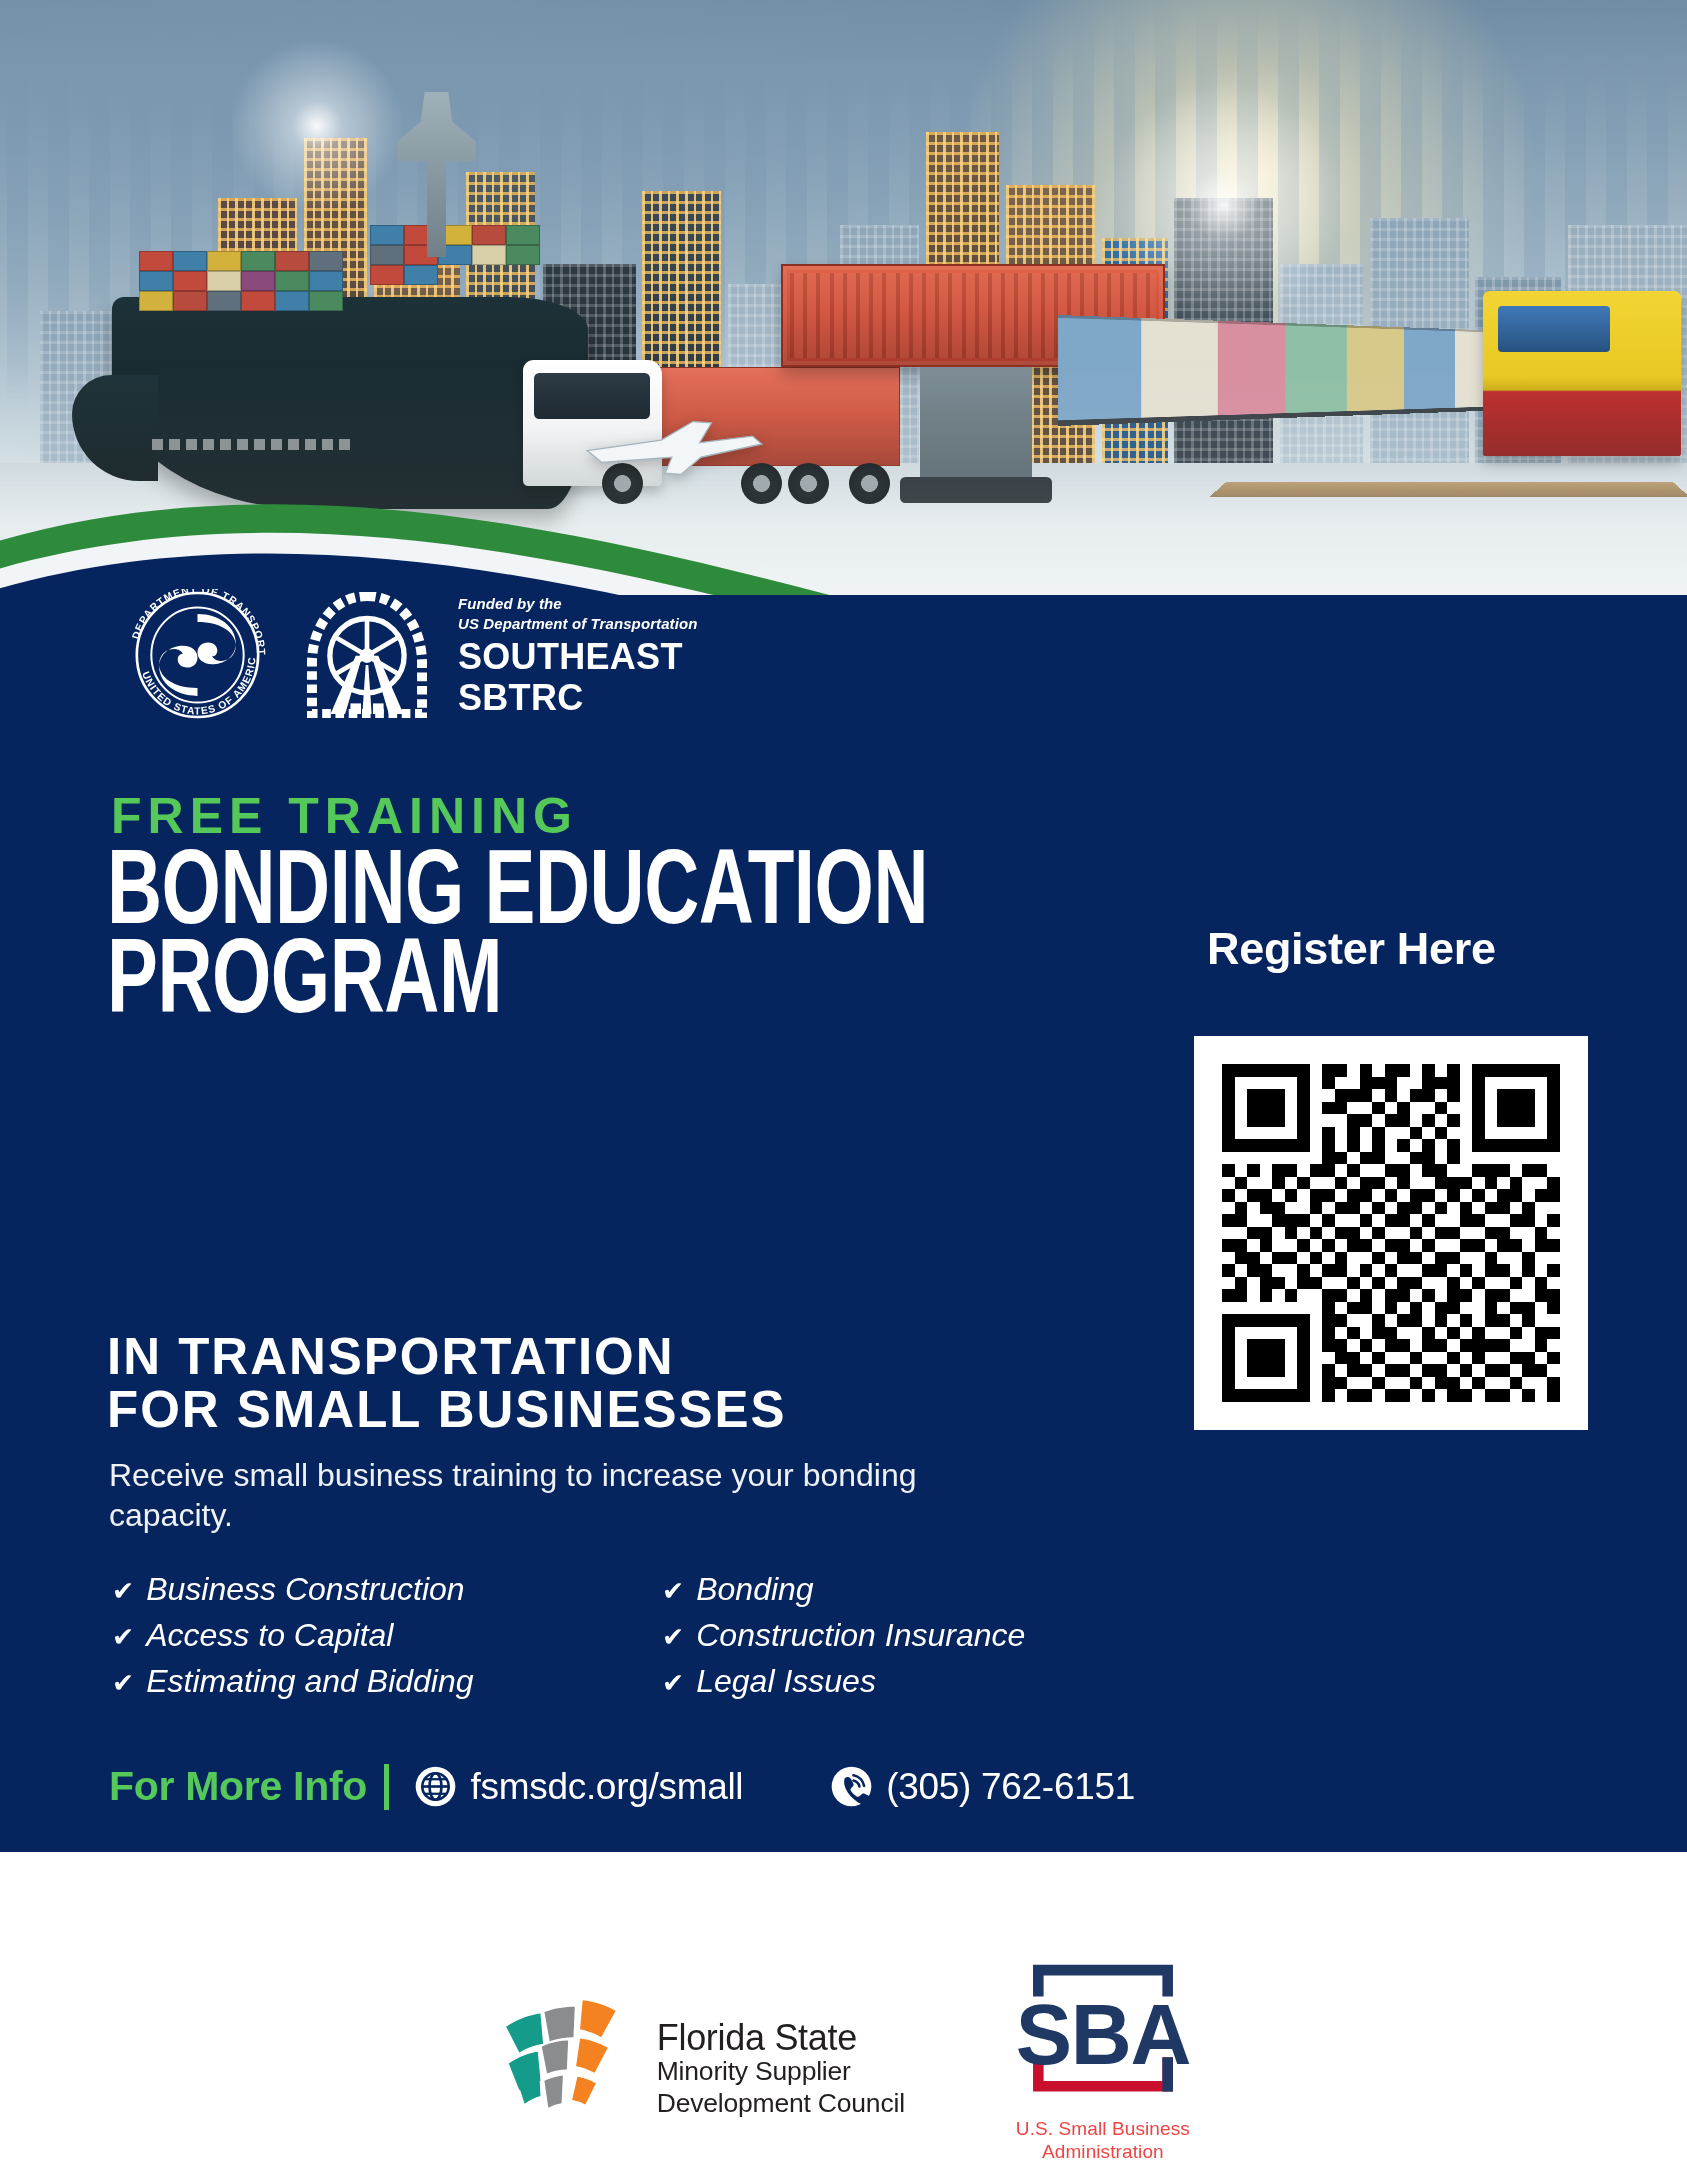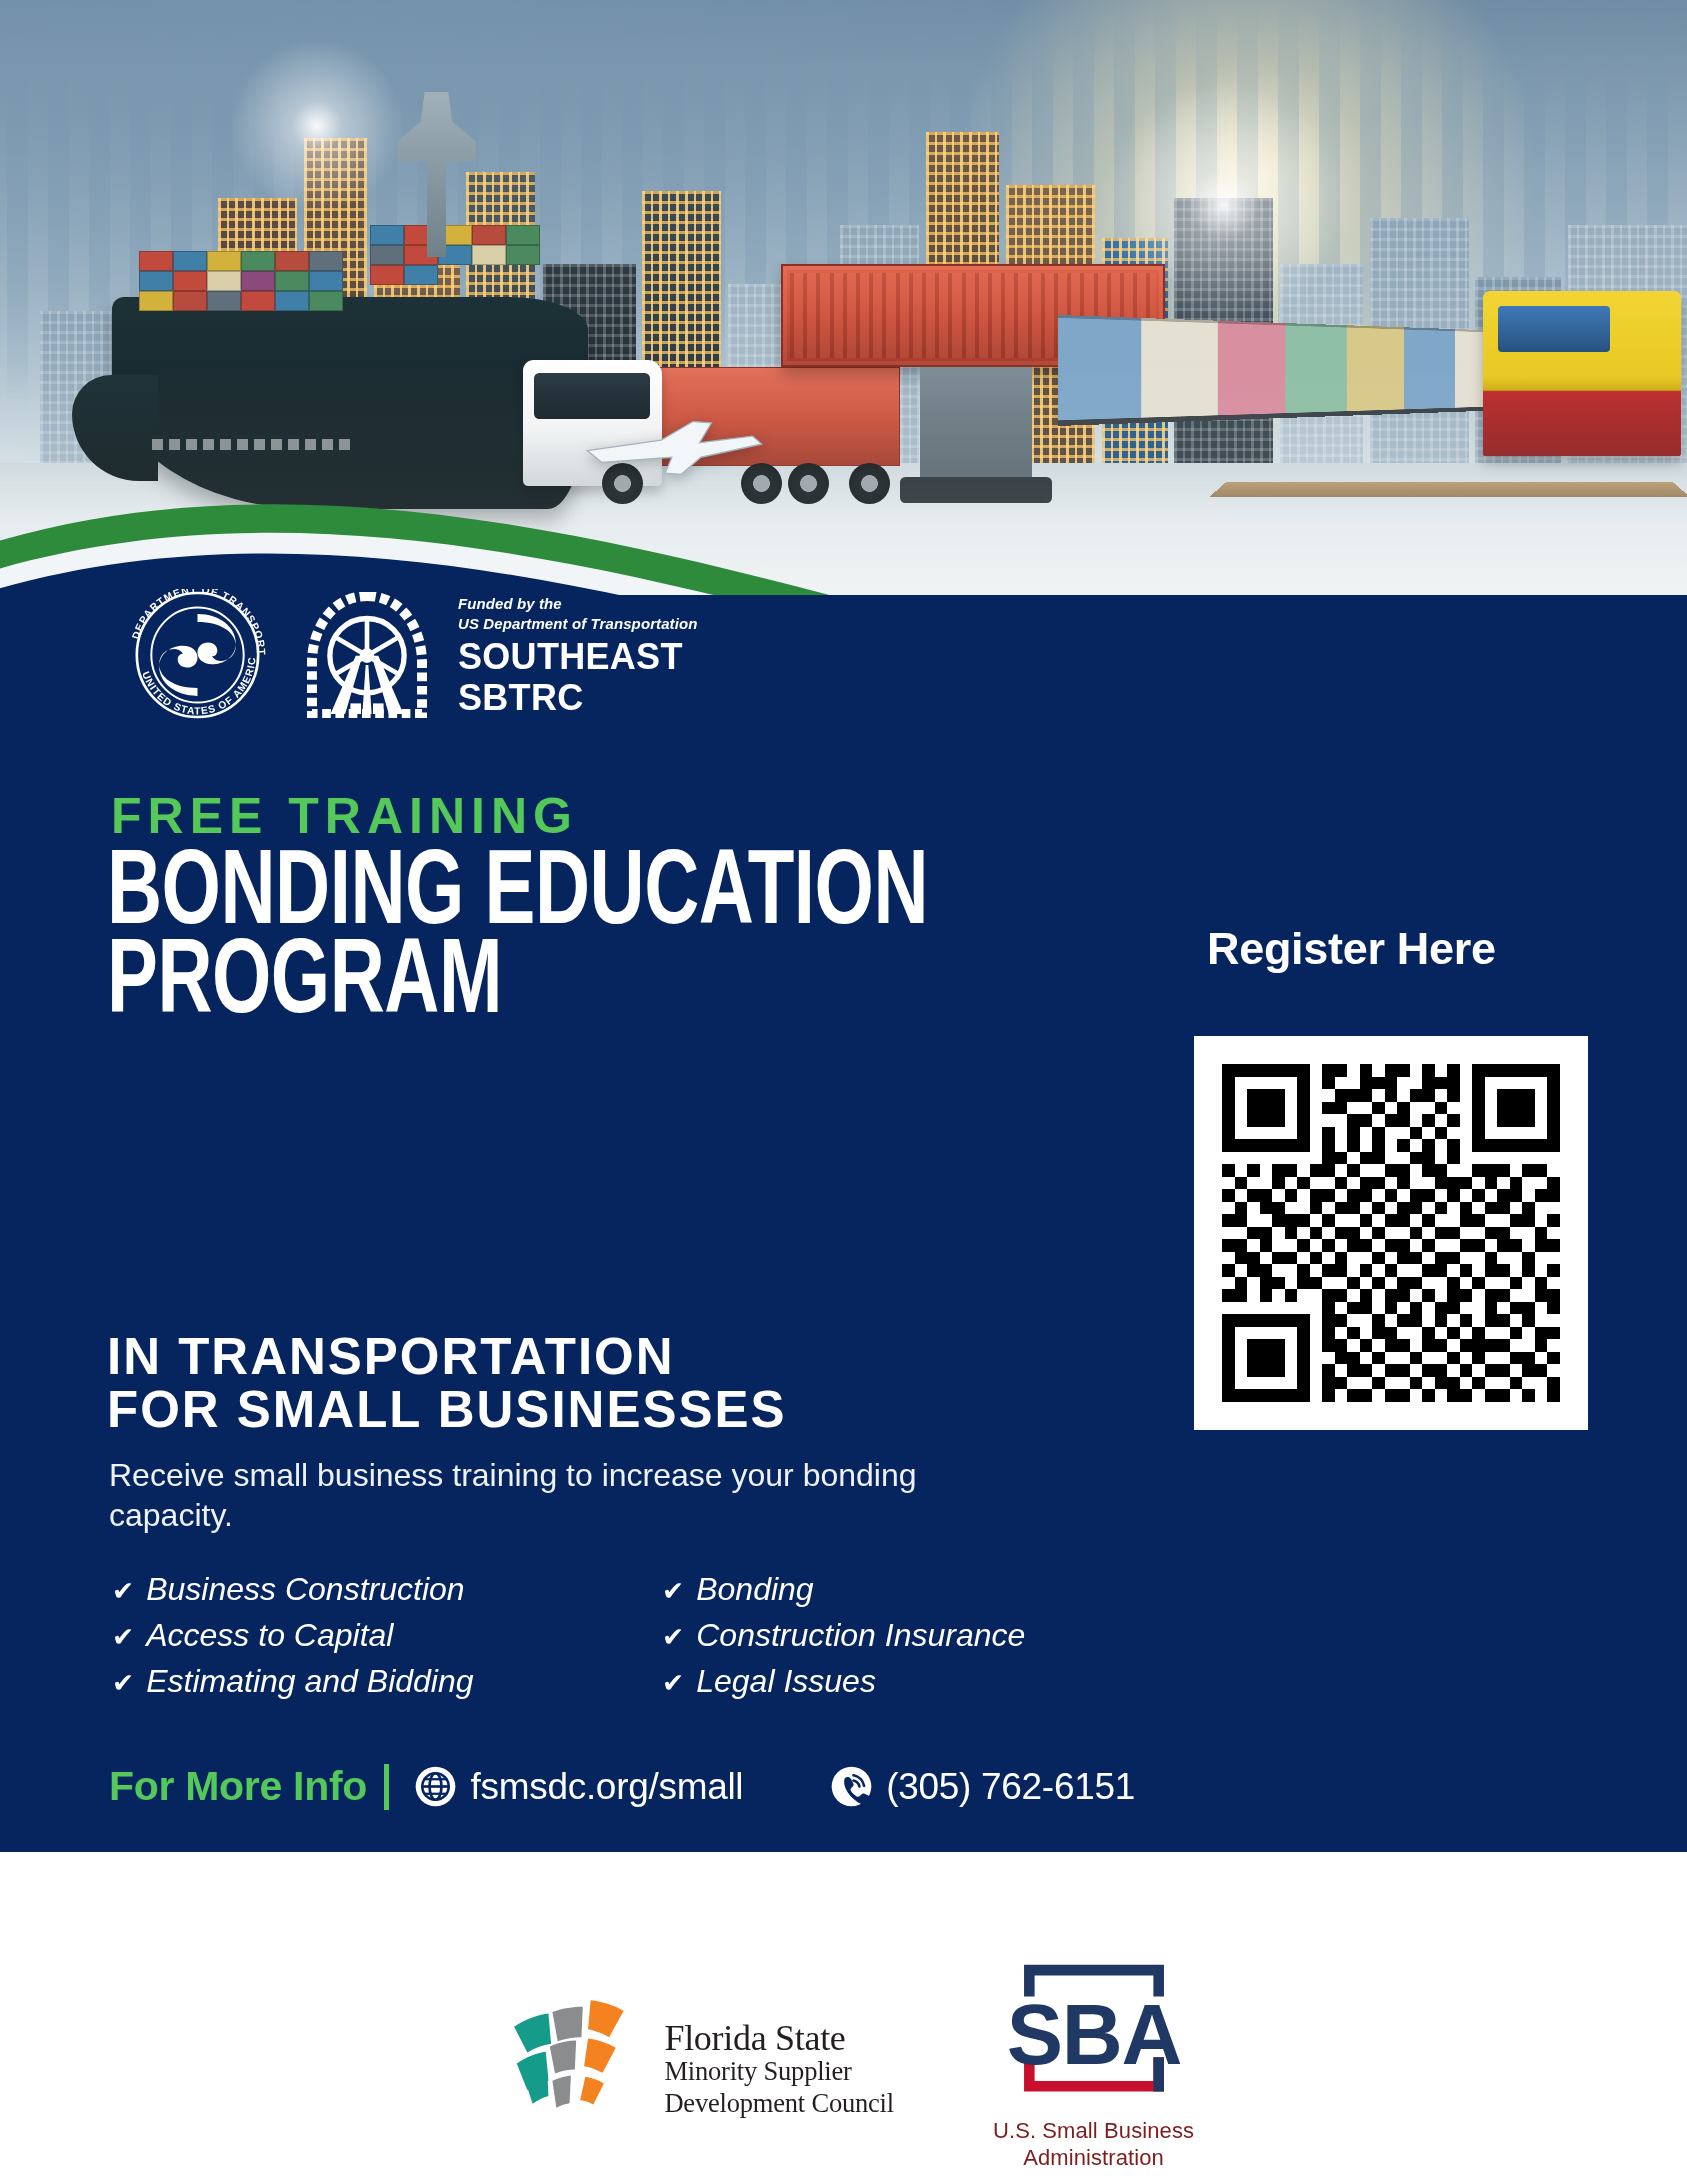--- a/index.html
+++ b/index.html
@@ -239,25 +239,25 @@
   .footer{ position:absolute; left:0; top:1852px; width:1687px; height:331px; background:#fff; }
   .ipw{
     position:absolute; left:0; top:36px; width:1687px; text-align:center;
     color:#0E2A63; font-size:30px; font-weight:bold; letter-spacing:1px;
   }
   .partners{
     position:absolute; left:0; top:106px; width:1687px;
     display:flex; justify-content:center; align-items:flex-start; gap:99px;
   }
   .fsmsdc{ display:flex; align-items:flex-end; gap:6.6px; }
-  .fs-text{ padding-bottom:4px;font-family:Liberation Serif, serif; }
+  .fs-text{ padding-bottom:4px; }
   .fs1{ color:#231F20; font-size:36px; line-height:1.0; letter-spacing:-0.3px; }
   .fs2{ color:#231F20; font-size:26.5px; line-height:1.18; letter-spacing:-0.2px; }
   .sba-block{ text-align:center; }
-  .sba-sub{ color:#7f1d1d; font-size:22px; line-height:1.2; margin-top:9.3px; letter-spacing:0.1px; }
+  .sba-sub{ color:#ef4444; font-size:19px; line-height:1.2; margin-top:9.3px; letter-spacing:0.1px; }
 </style>
 </head>
 <body>
 
 <div id="poster">
 
   <div class="banner">
     <div class="sky"></div>
 
     <div class="city-far"></div>

